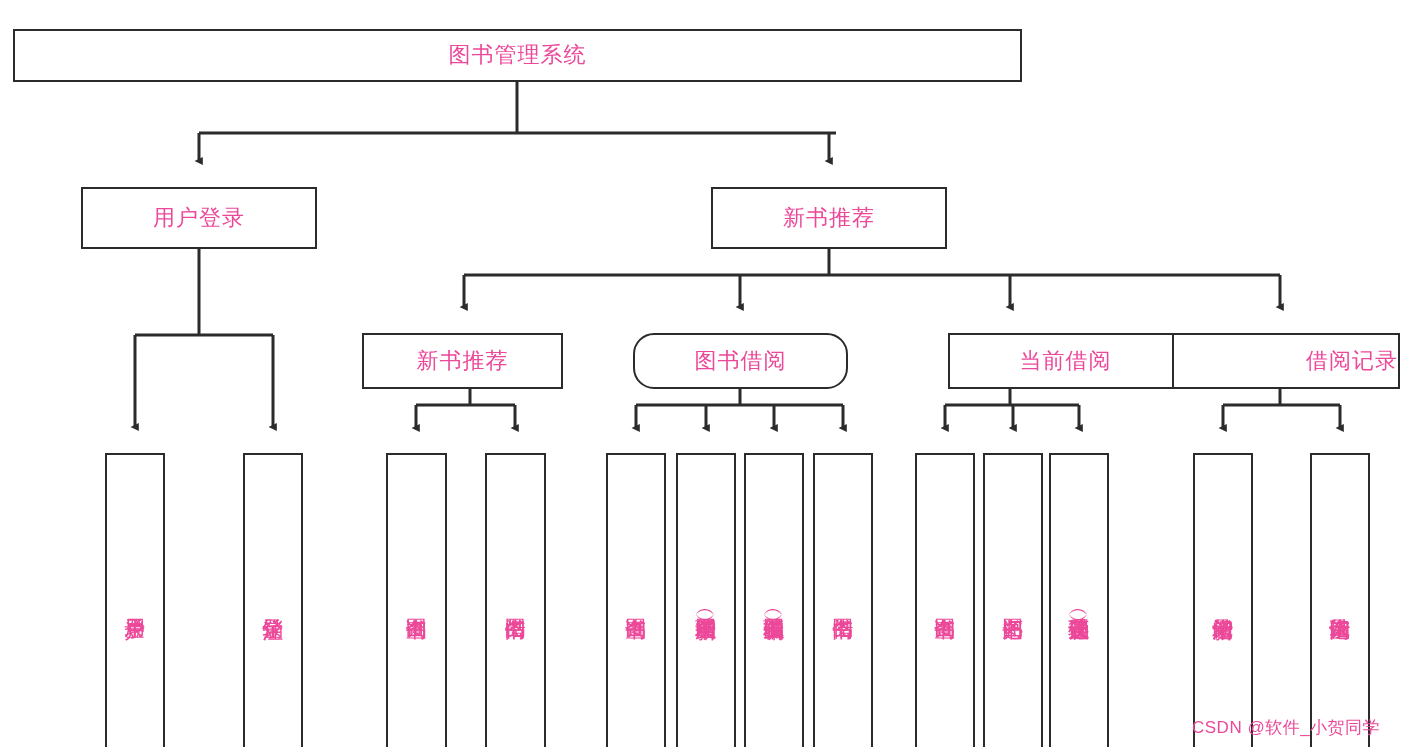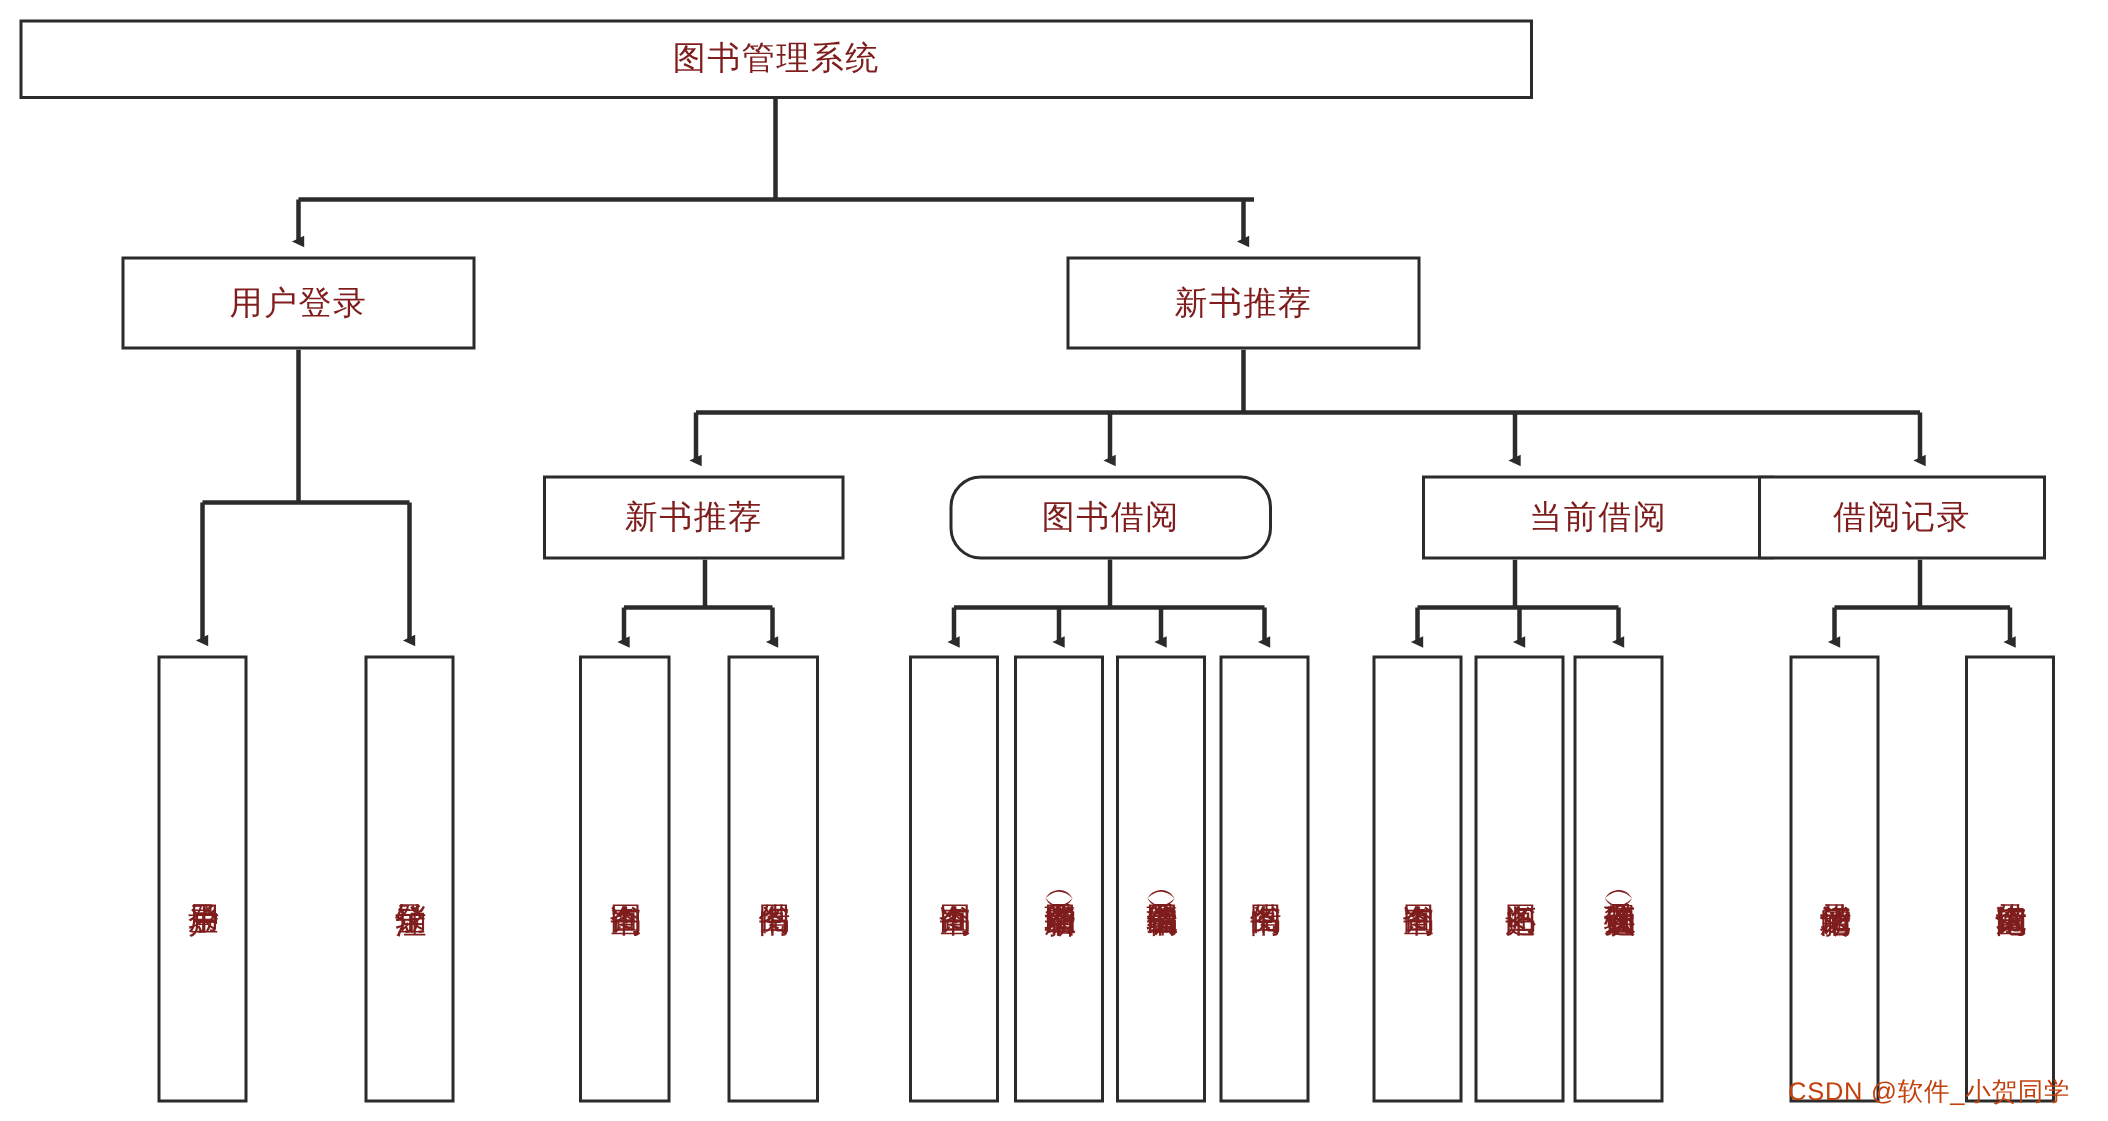--- a/index.html
+++ b/index.html
@@ -22,26 +22,27 @@
     left: 0;
     top: 0;
     width: 1405px;
     height: 747px;
   }
   .node {
     position: absolute;
     box-sizing: border-box;
     border: 2px solid #2b2b2b;
     background: #ffffff;
-    color: #7f1d1d;
+    color: #ec4899;
     display: flex;
     align-items: center;
     justify-content: center;
     text-align: center;
     line-height: 1.12;
+    margin-top: 16px;
   }
   .node.horiz {
     font-size: 22px;
     letter-spacing: 1px;
   }
   .node.vert {
     font-size: 21px;
     letter-spacing: 0px;
     writing-mode: vertical-rl;
     text-orientation: upright;
@@ -51,21 +52,21 @@
   }
   .node.vert span {
     writing-mode: vertical-rl;
     text-orientation: upright;
     display: block;
     white-space: nowrap;
   }
   .watermark {
     position: absolute;
     font-size: 17px;
-    color: #c2410c;
+    color: #ec4899;
     white-space: nowrap;
     letter-spacing: 0.5px;
   }
 </style>
 </head>
 <body>
 
 <div id="canvas">
 
   <svg id="edges" viewBox="0 0 1405 747" xmlns="http://www.w3.org/2000/svg">
@@ -133,21 +134,21 @@
   <div id="level3-layer">
       <div class="node horiz" style="left: 362px; top: 317px; width: 201px; height: 56px;">
         <span>新书推荐</span>
       </div>
       <div class="node horiz" style="left: 633px; top: 317px; width: 215px; height: 56px; border-radius: 21px;">
         <span>图书借阅</span>
       </div>
       <div class="node horiz" style="left: 948px; top: 317px; width: 235px; height: 56px;">
         <span>当前借阅</span>
       </div>
-      <div class="node horiz" style="left: 1172px; top: 317px; width: 192px; height: 56px;">
+      <div class="node horiz" style="left: 1172px; top: 317px; width: 228px; height: 56px; justify-content: flex-end;">
         <span>借阅记录</span>
       </div>
     </div>
   <div id="leaves-layer">
       <div class="node vert" style="left: 105px; top: 437px; width: 60px; height: 298px;">
         <span>用户登录</span>
       </div>
       <div class="node vert" style="left: 243px; top: 437px; width: 60px; height: 298px;">
         <span>注销登录</span>
       </div>

